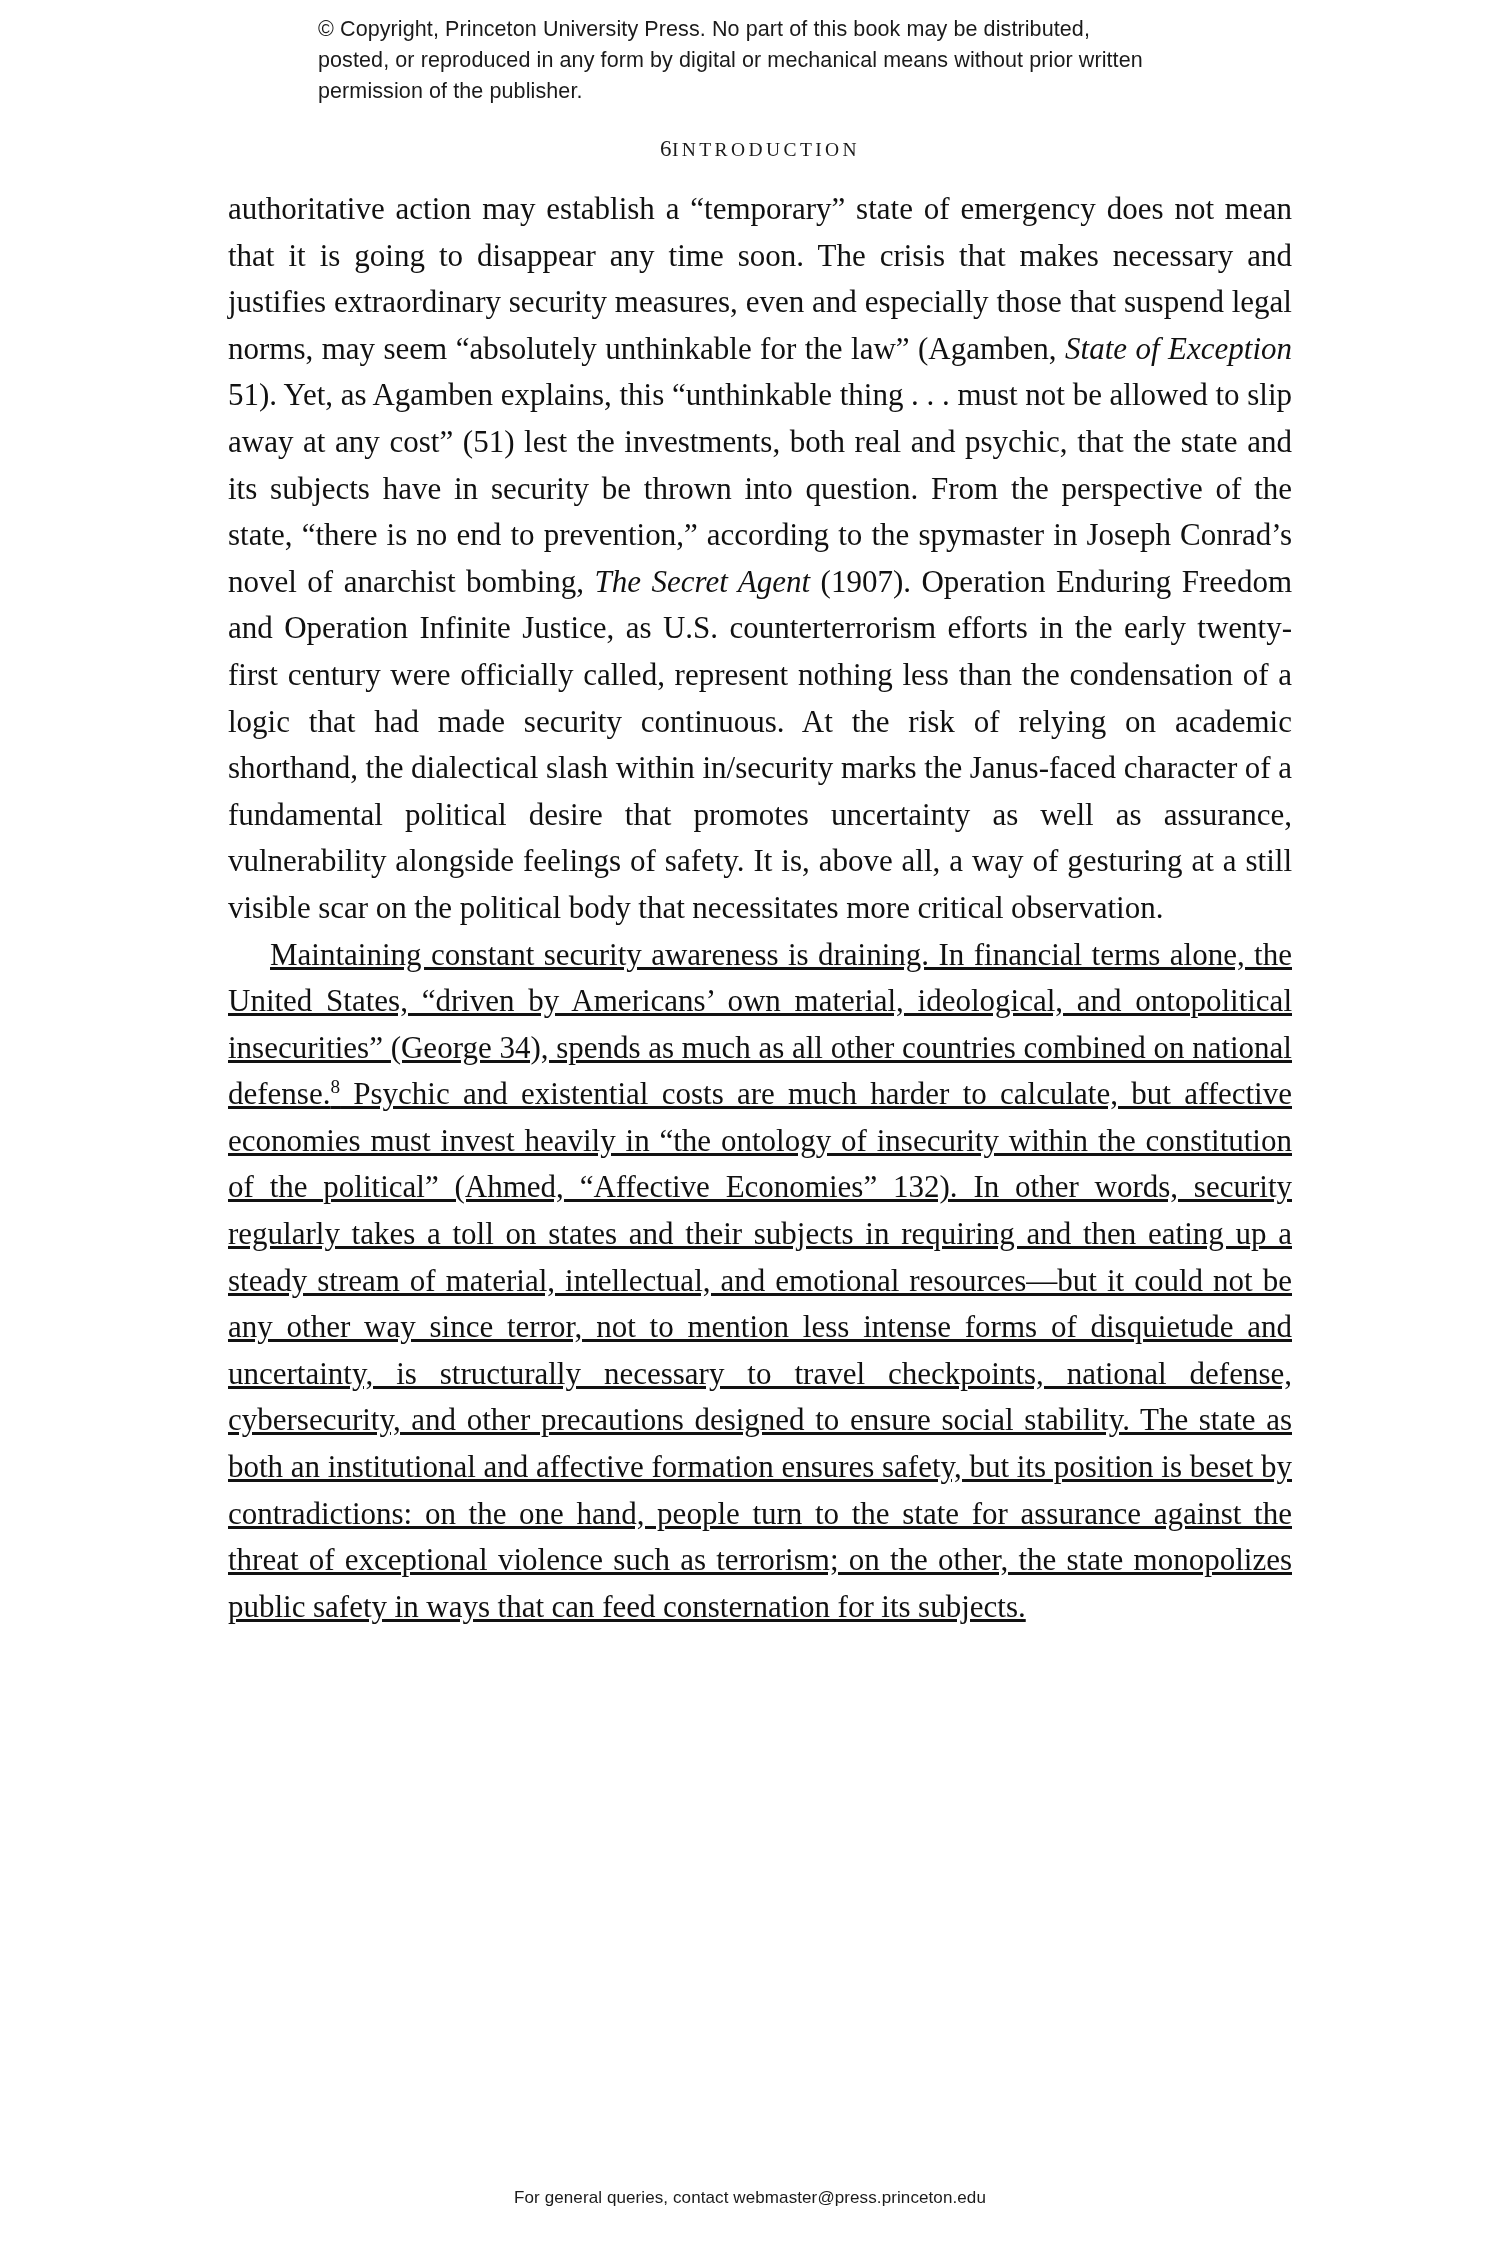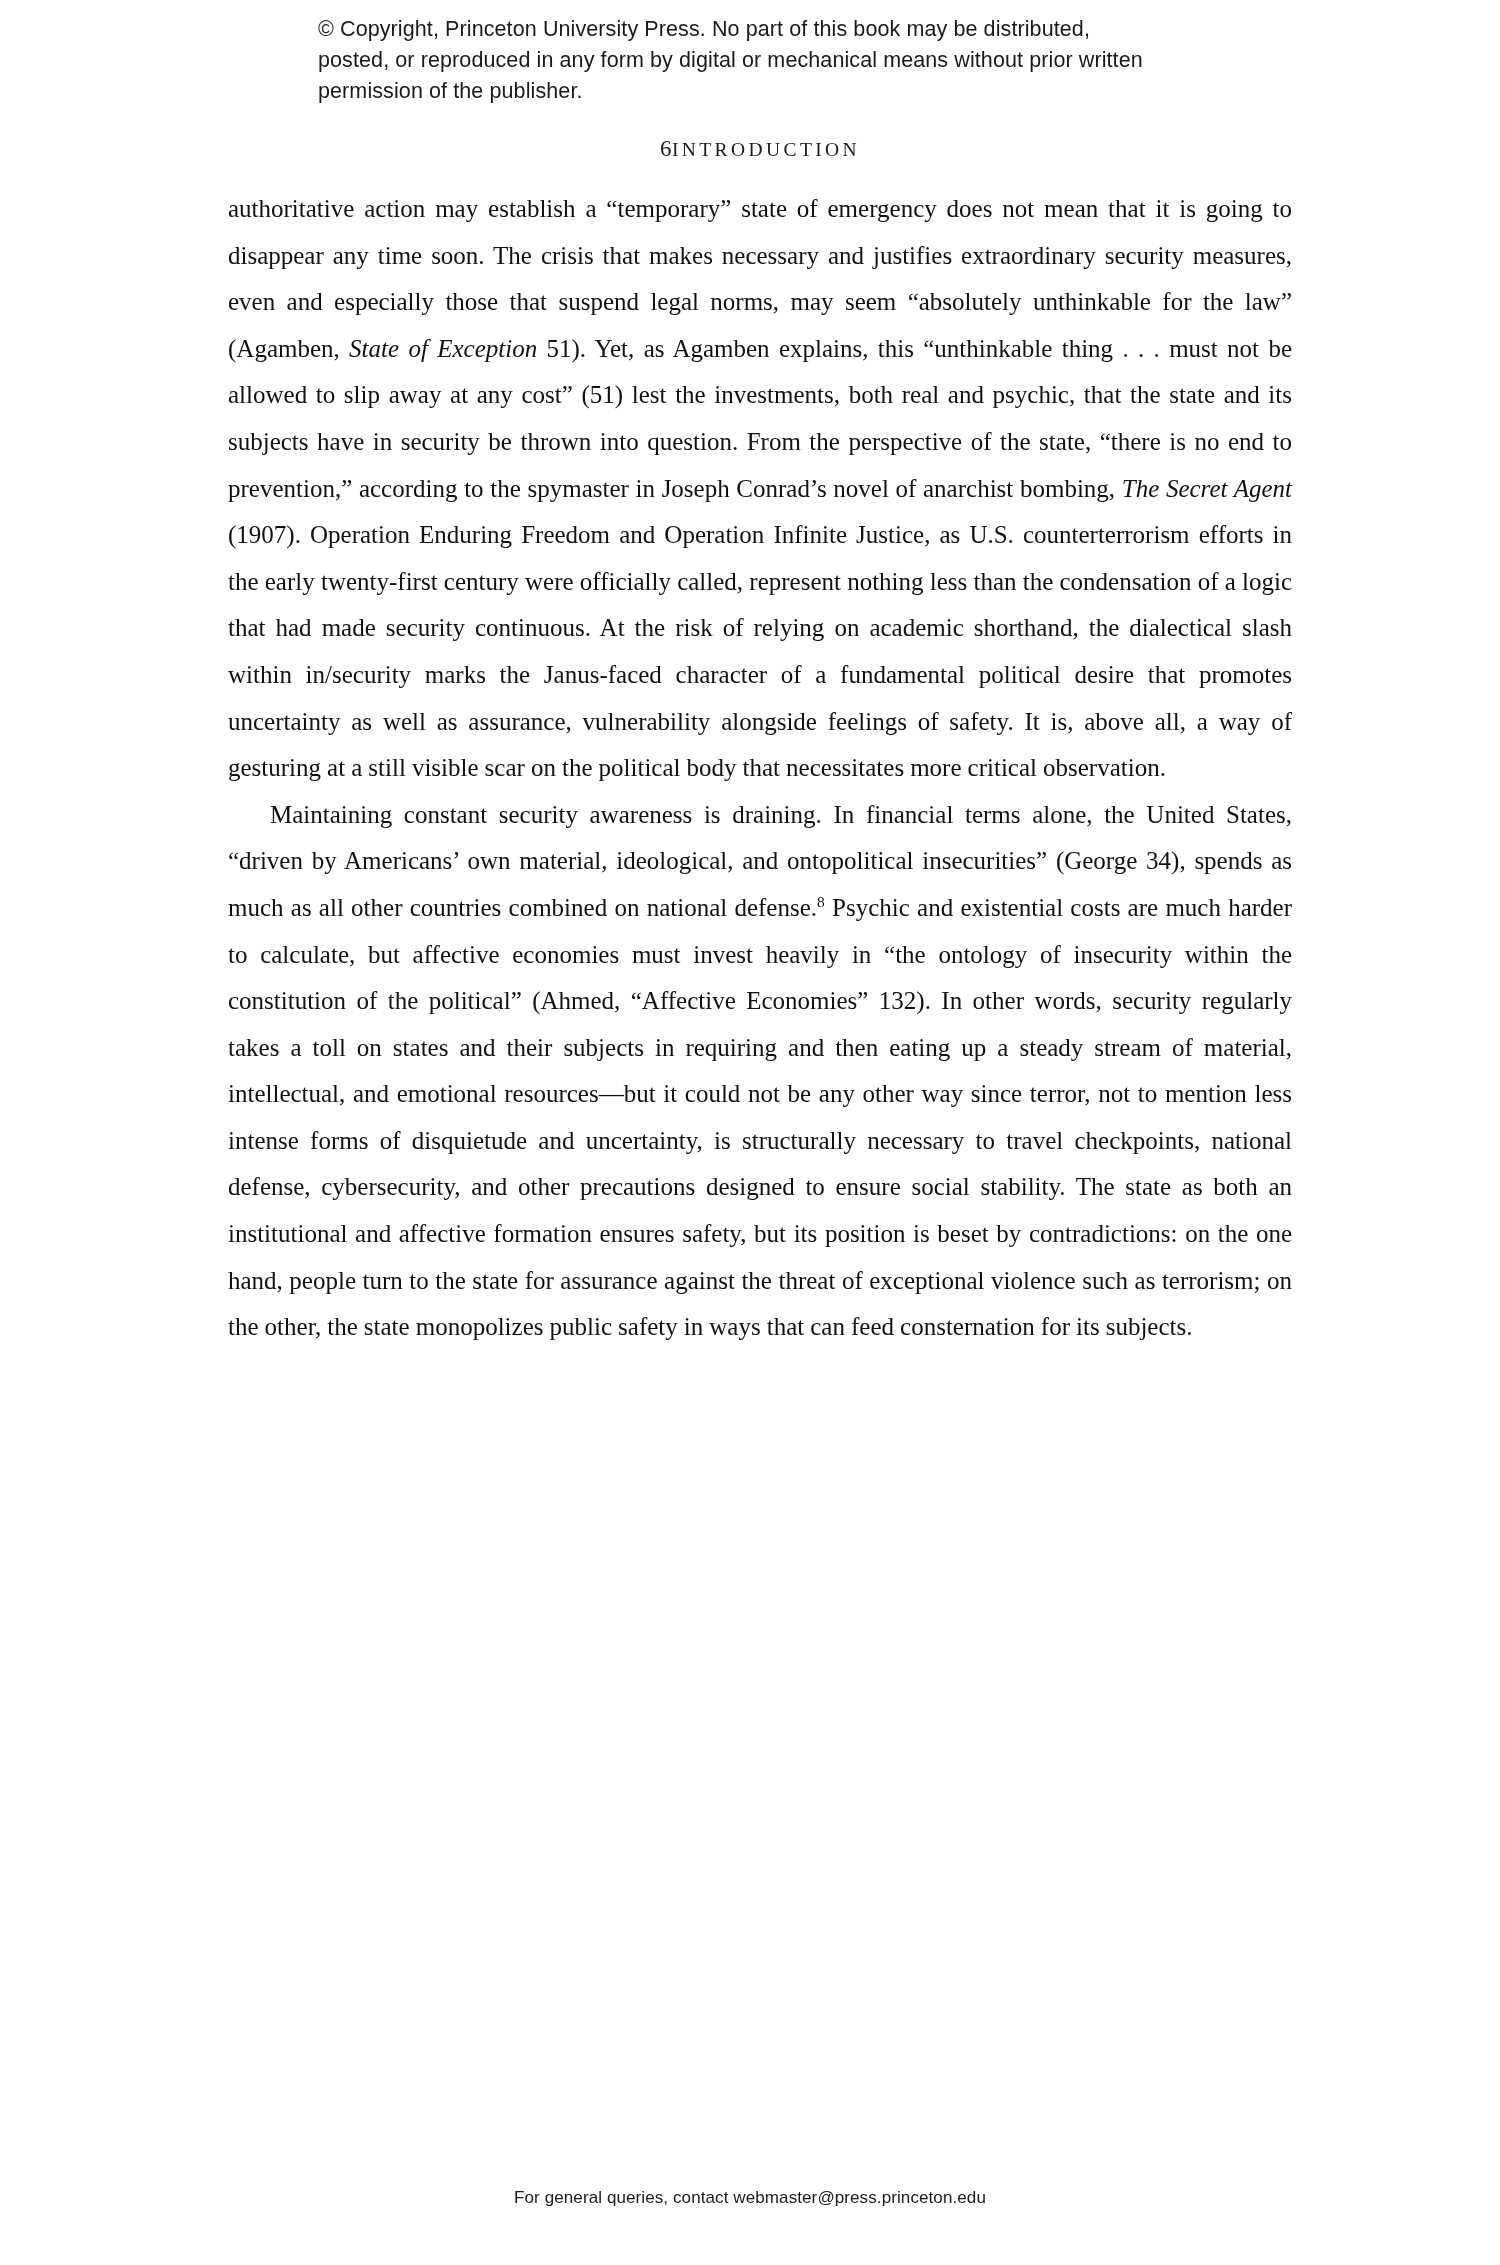--- a/index.html
+++ b/index.html
@@ -52,31 +52,32 @@
 
   
   .textblock {
     position: absolute;
     left: 228px;
     top: 186px;
     width: 1064px;
   }
   .para {
     margin: 0;
-    font-size: 25px;
+    font-size: 31px;
     line-height: 46.6px;
     text-align: justify;
     text-justify: inter-word;
     hyphens: manual;
     -webkit-hyphens: manual;
     color: #111111;
     word-spacing: -0.2px;
   }
   .para.indent {
     text-indent: 42px;
+    text-decoration: underline;
   }
   .para i, .para em {
     font-style: italic;
   }
   sup.fn {
     font-size: 0.62em;
     vertical-align: super;
     line-height: 0;
   }
 

